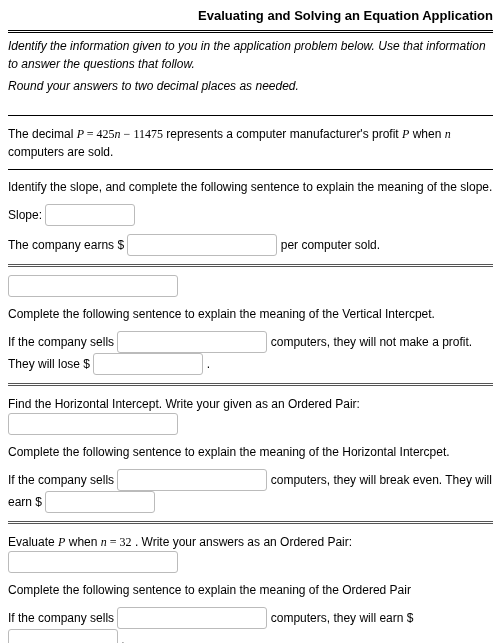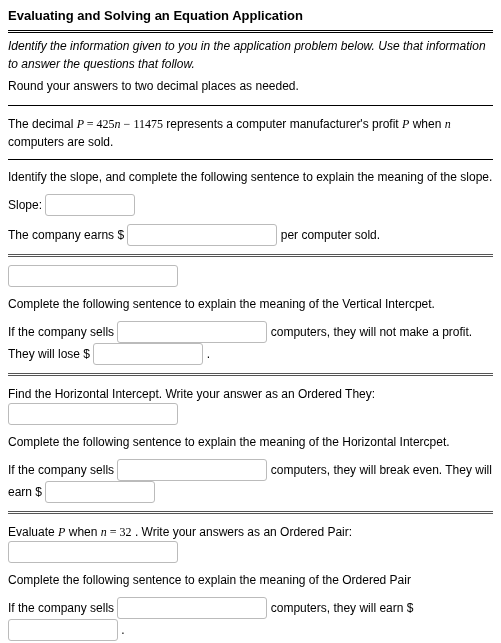--- a/index.html
+++ b/index.html
@@ -7,42 +7,42 @@
     font-family: Arial, Helvetica, sans-serif;
     font-size: 12px;
     color: #000;
     margin: 0;
     padding: 6px 8px;
     width: 501px;
     background: #fff;
     line-height: 1.5;
   }
   .title {
-    text-align: left;
+    text-align: right;
     font-weight: bold;
     font-size: 13px;
     padding-bottom: 2px;
   }
   .dhr {
     border: none;
     border-top: 3px double #000;
     margin: 2px 0 4px 0;
   }
   .shr {
     border: none;
     border-top: 1px solid #000;
     margin: 4px 0;
   }
   .sdhr {
     border: none;
     border-top: 3px double #555;
     margin: 6px 0;
   }
   .instr { font-style: italic; margin-bottom: 4px; }
-  .sub { margin-bottom: 10px; }
+  .sub { font-style: italic; margin-bottom: 20px; }
   .math { font-family: "Times New Roman", serif; font-style: italic; }
   .mathup { font-family: "Times New Roman", serif; font-style: normal; }
   input[type=text] {
     border: 1px solid #bbb;
     border-radius: 3px;
     height: 22px;
     padding: 2px 4px;
     font-size: 12px;
     vertical-align: middle;
     background: #fff;
@@ -97,21 +97,21 @@
   <span>If the company sells </span>
   <input type="text" class="w-med" style="">
   <span> computers, they will not make a profit. They will lose $</span>
   <input type="text" class="w-sm2" style="">
   <span>.</span>
 </div>
 
 <hr class="sdhr">
 
 <div class="row flow">
-  <span>Find the Horizontal Intercept. Write your answer as an Ordered They: </span>
+  <span>Find the Horizontal Intercept. Write your given as an Ordered Pair: </span>
   <input type="text" class="w-lg" style="">
 </div>
 <div class="row">Complete the following sentence to explain the meaning of the Horizontal Intercpet.</div>
 <div class="row flow">
   <span>If the company sells </span>
   <input type="text" class="w-med" style="">
   <span> computers, they will break even. They will earn $</span>
   <input type="text" class="w-sm2" style="">
 </div>
 

